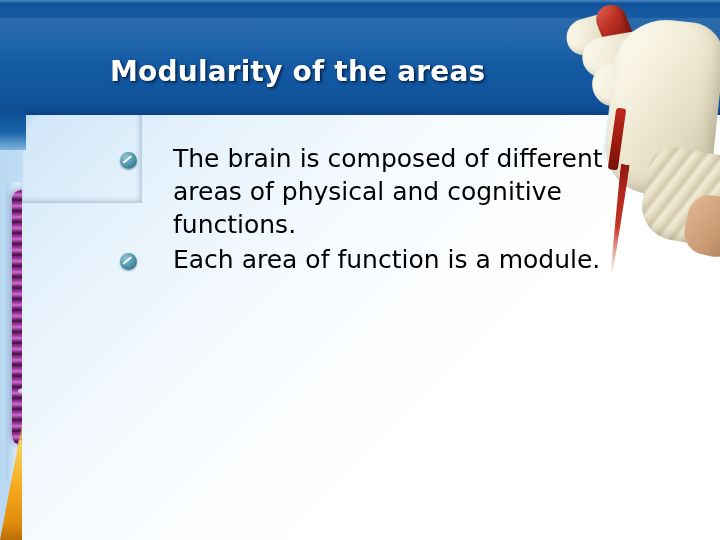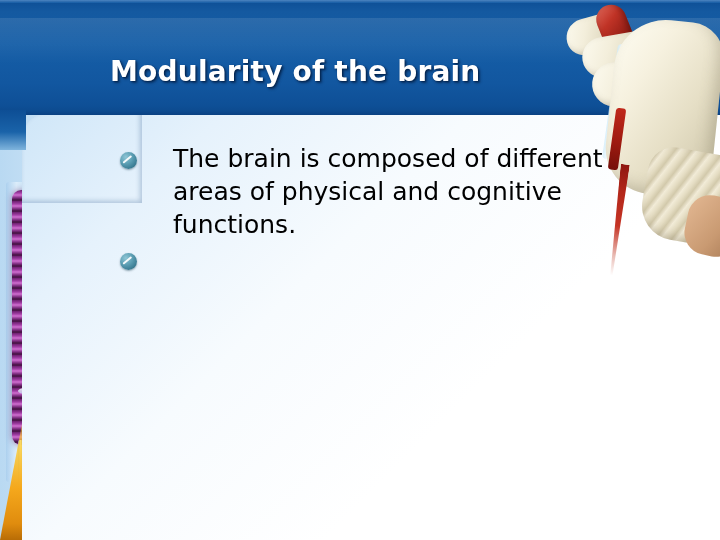--- a/index.html
+++ b/index.html
@@ -356,28 +356,29 @@
     <div class="glove-finger f2"></div>
     <div class="pip-body"></div>
     <div class="glove-finger f3"></div>
     <div class="palm"></div>
     <div class="cuff"></div>
     <div class="wrist-skin"></div>
     <div class="pip-liquid"></div>
     <div class="pip-tip"></div>
   </div>
 
-  <div class="title">Modularity of the brain</div>
+  <div class="title">Modularity of the areas</div>
 
   <div class="content">
 
     <div class="bullet-row">
       <span class="bullet-dot"></span>
       <span class="bullet-text">The brain is composed of different areas of physical and cognitive functions.</span>
     </div>
 
     <div class="bullet-row">
       <span class="bullet-dot"></span>
+      <span class="bullet-text">Each area of function is a module.</span>
     </div>
 
   </div>
 
 </div>
 
 </body></html>

